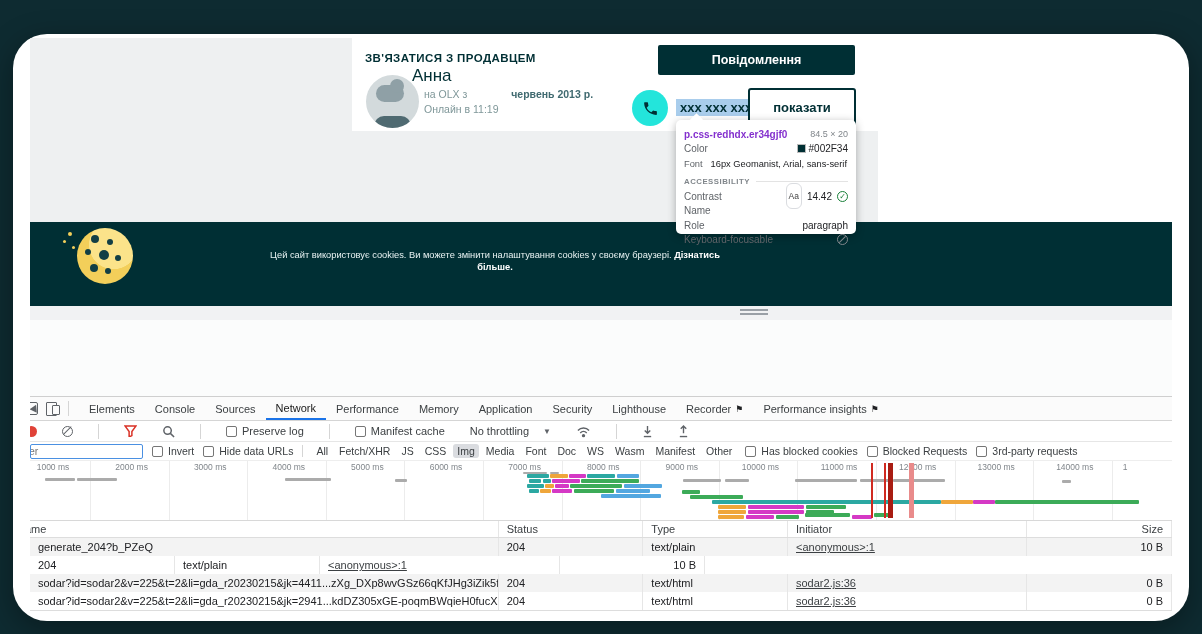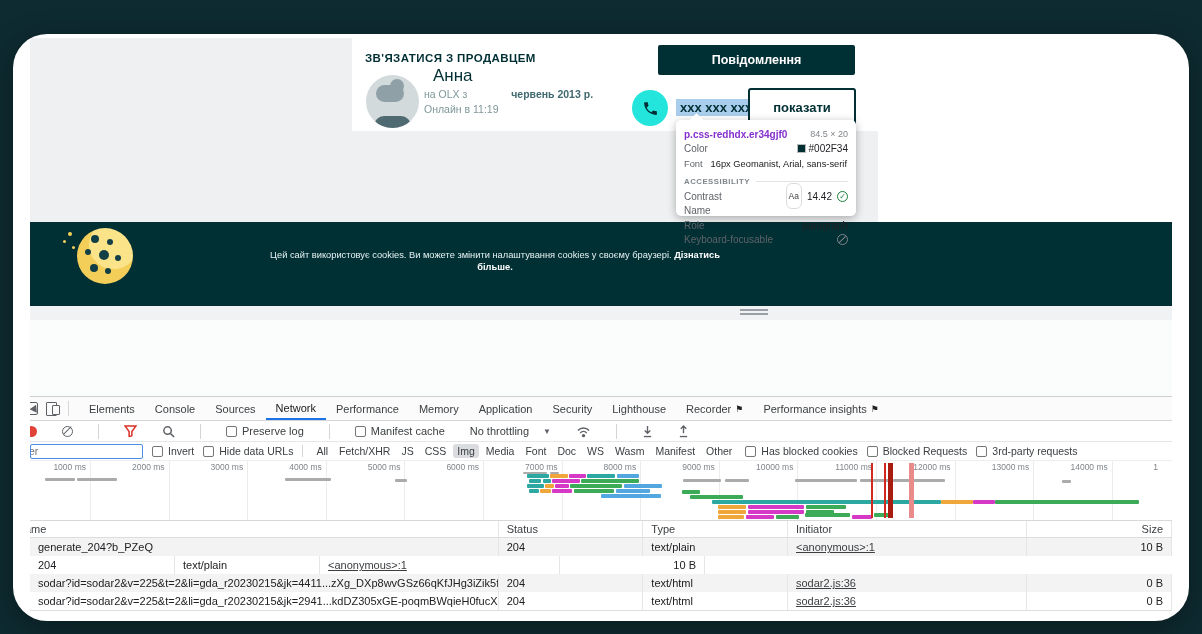--- a/index.html
+++ b/index.html
@@ -16,37 +16,37 @@
   .seller-title { position:absolute; left:13px; top:14px; font-size:11.5px; font-weight:bold;
                   color:#002f34; letter-spacing:.4px; }
   .avatar { position:absolute; left:14px; top:37px; width:53px; height:53px; border-radius:50%;
             background:#d3dadc; overflow:hidden; }
   .avatar .cloud { position:absolute; left:10px; top:10px; width:28px; height:17px; background:#8fa0a6;
                    border-radius:9px; }
   .avatar .cloud:before { content:""; position:absolute; left:14px; top:-6px; width:14px; height:14px;
                           background:#8fa0a6; border-radius:50%; }
   .avatar .body { position:absolute; left:8px; bottom:-10px; width:37px; height:22px; background:#4f6a71;
                   border-radius:10px 10px 0 0; }
-  .seller-name { position:absolute; left:81px; top:28px; font-size:17px; color:#002f34; }
+  .seller-name { position:absolute; left:60px; top:28px; font-size:17px; color:#002f34; }
   .seller-since { position:absolute; left:72px; top:50px; font-size:10.5px; color:#7f9799; }
   .seller-since b { color:#406a70;margin-left:41px; }
   .seller-online { position:absolute; left:72px; top:65px; font-size:10.5px; color:#7f9799; }
   .btn-message { position:absolute; left:306px; top:7px; width:197px; height:30px; background:#002f34;
                  color:#fff; font-size:12.5px; font-weight:bold; border:none; border-radius:2px;
                  display:flex; align-items:center; justify-content:center; cursor:pointer; }
   .phone-circle { position:absolute; left:280px; top:52px; width:36px; height:36px; border-radius:50%;
                   background:#23e5db; display:flex; align-items:center; justify-content:center; }
   .phone-masked { position:absolute; left:324px; top:61px; background:#a9cdec; color:#002f34;
                   font-size:13px; font-weight:bold; padding:1px 4px; }
   .btn-show { position:absolute; left:396px; top:50px; width:108px; height:39px; background:#fff;
               border:2px solid #002f34; border-radius:3px; color:#002f34; font-size:13px;
               font-weight:bold; display:flex; align-items:center; justify-content:center; cursor:pointer; }
 
   
-  .tooltip { position:absolute; left:663px; top:86px; width:180px; height:96px; background:#fff;
+  .tooltip { position:absolute; left:663px; top:86px; width:180px; height:114px; background:#fff;
              border-radius:5px; box-shadow:0 2px 8px rgba(0,0,0,.3); z-index:30; padding:7px 8px 6px;
              font-size:10px; color:#333; }
   .tooltip:before { content:""; position:absolute; left:16px; top:-5px; width:9px; height:9px;
                     background:#fff; transform:rotate(45deg); }
   .tt-row { display:flex; justify-content:space-between; align-items:center; height:14.5px; white-space:nowrap; }
   .tt-selector { color:#8430ce; font-weight:bold; font-size:10px; }
   .tt-dim { color:#80868b; font-size:9px; }
   .tt-label { color:#5f6368; }
   .tt-value { color:#202124; }
   .swatch { display:inline-block; width:9px; height:9px; background:#002f34; border:1px solid #bbb;
@@ -115,21 +115,21 @@
                   align-items:center; gap:9px; overflow:hidden; font-size:10.5px; }
   .filter-input { width:113px; height:15px; border:1.5px solid #4a90e2; border-radius:2px;
                   overflow:hidden; display:flex; align-items:center; background:#fff; flex:none; }
   .filter-input span { margin-left:-16px; color:#757575; font-size:10.5px; white-space:nowrap; }
   .ftype { padding:1px 4px; border-radius:3px; cursor:pointer; white-space:nowrap; }
   .ftype.sel { background:#dadce0; }
   .ftypes { display:flex; gap:3px; align-items:center; }
 
   .dt-overview { position:relative; height:60px; border-bottom:1px solid #d8d8d8; overflow:hidden; }
   .tickline { position:absolute; top:0; bottom:0; width:1px; background:#ececec; }
-  .ticklabel { position:absolute; top:1px; width:66px; text-align:right; font-size:8.5px; color:#80868b; }
+  .ticklabel { position:absolute; top:1px; width:66px; text-align:center; font-size:8.5px; color:#80868b; }
   .bar { position:absolute; border-radius:1px; }
   .evline { position:absolute; top:2px; bottom:2px; }
 
   .dt-table { position:relative; }
   .dt-thead { display:flex; height:17px; border-bottom:1px solid #ddd; align-items:center;
               color:#3c4043; background:#fff; }
   .dt-thead .cell { overflow:hidden; white-space:nowrap; }
   .dt-row { display:flex; height:18px; align-items:center; cursor:pointer; color:#202124; }
   .dt-row:nth-child(odd) { background:#f3f3f3; }
   .cell { padding:0 8px; border-right:1px solid #e6e6e6; height:100%; display:flex; align-items:center;

